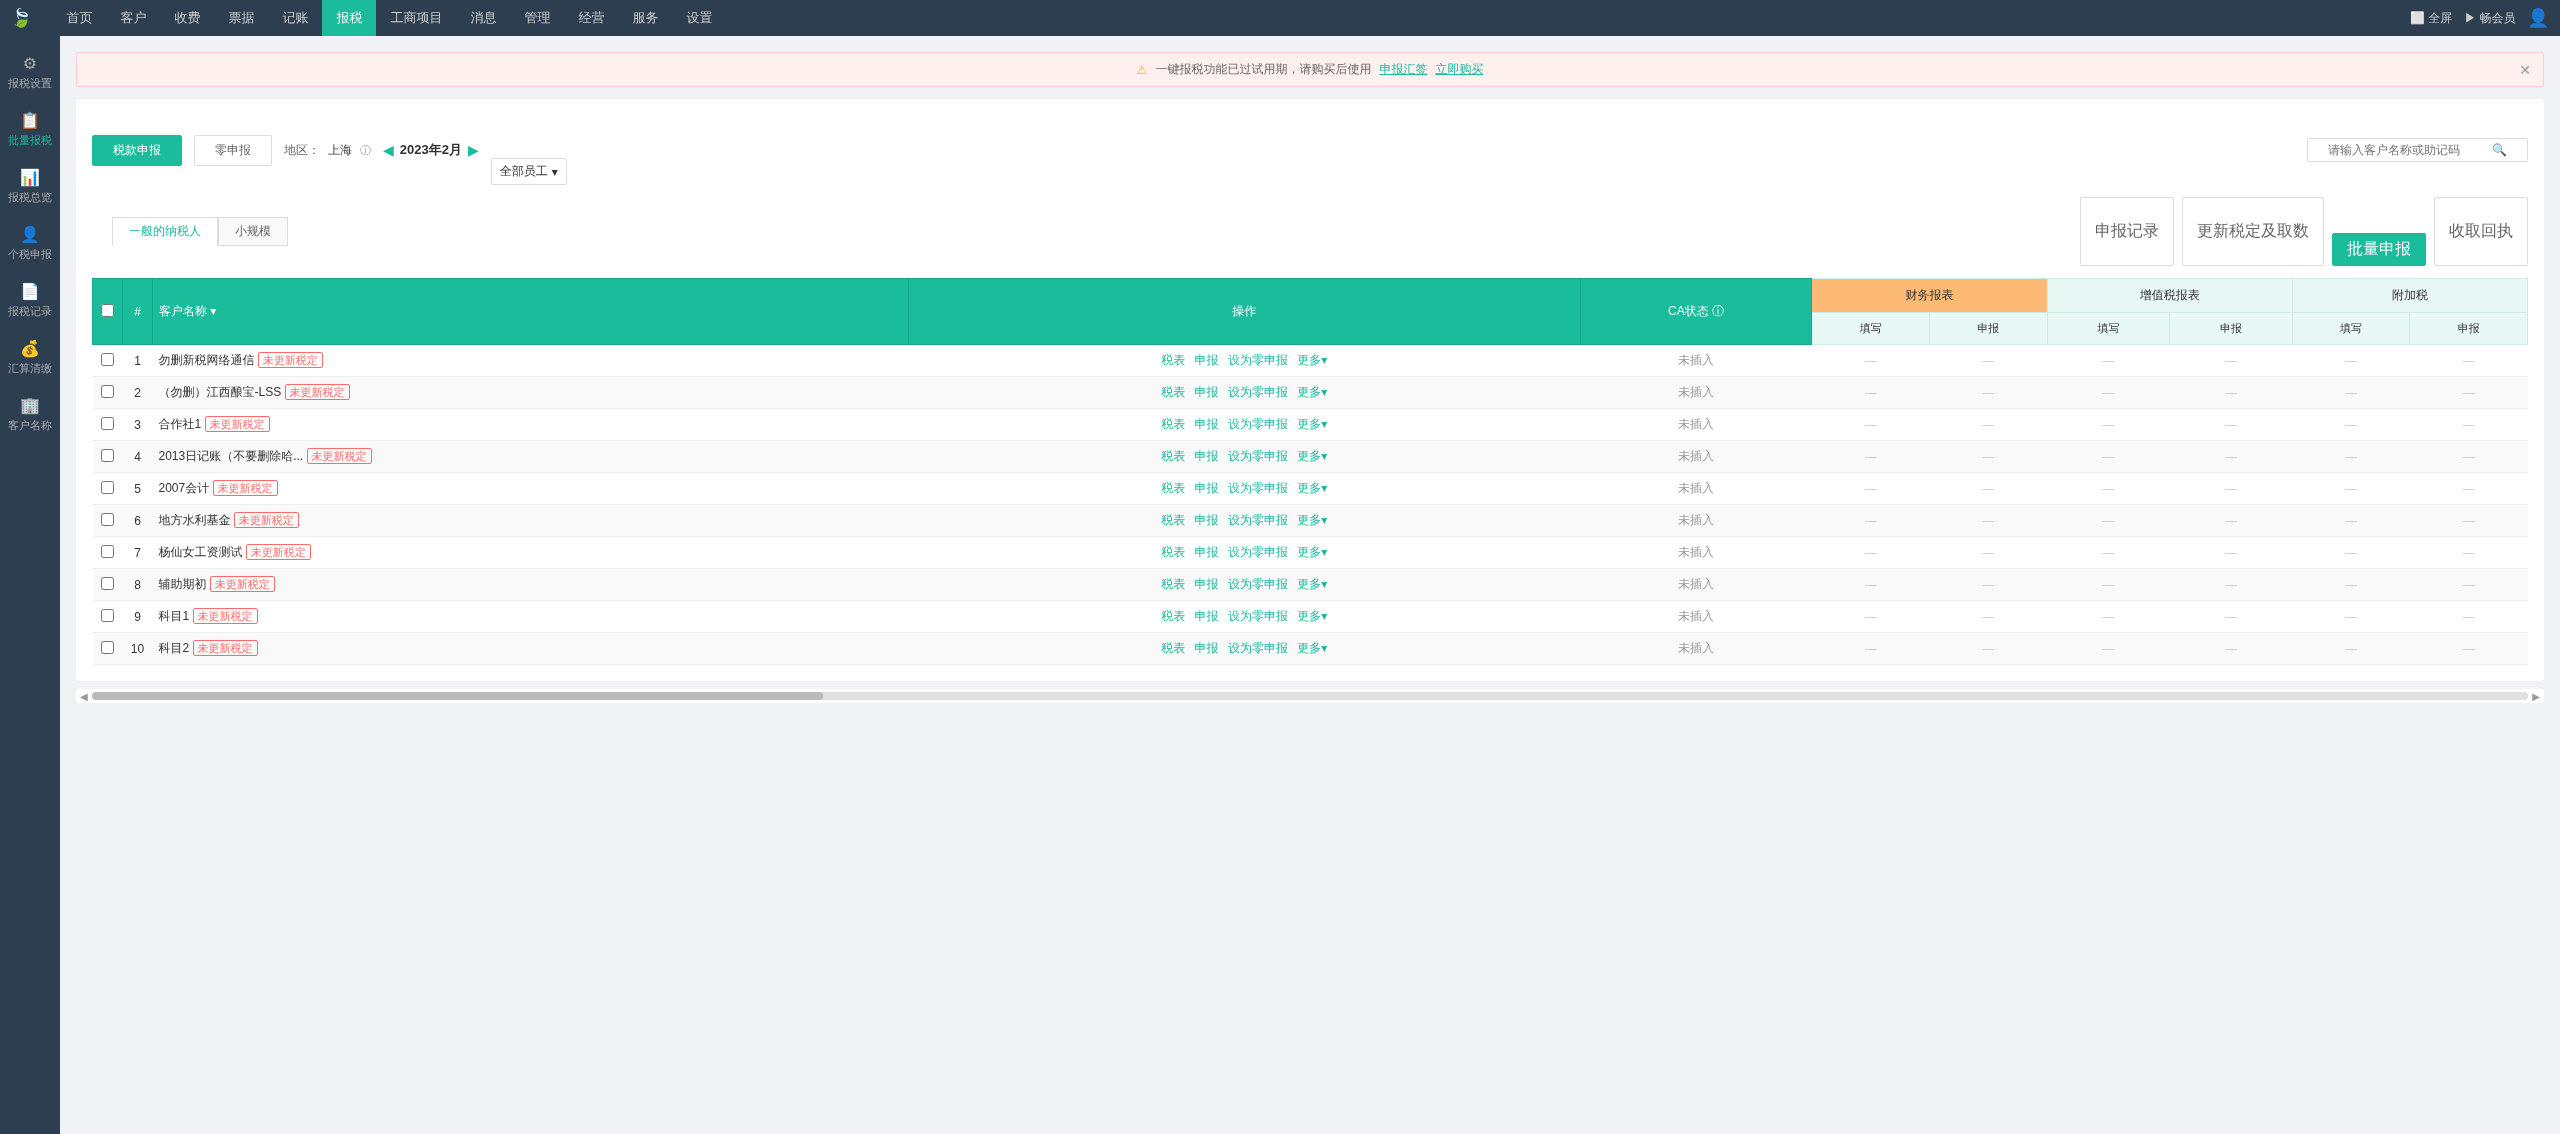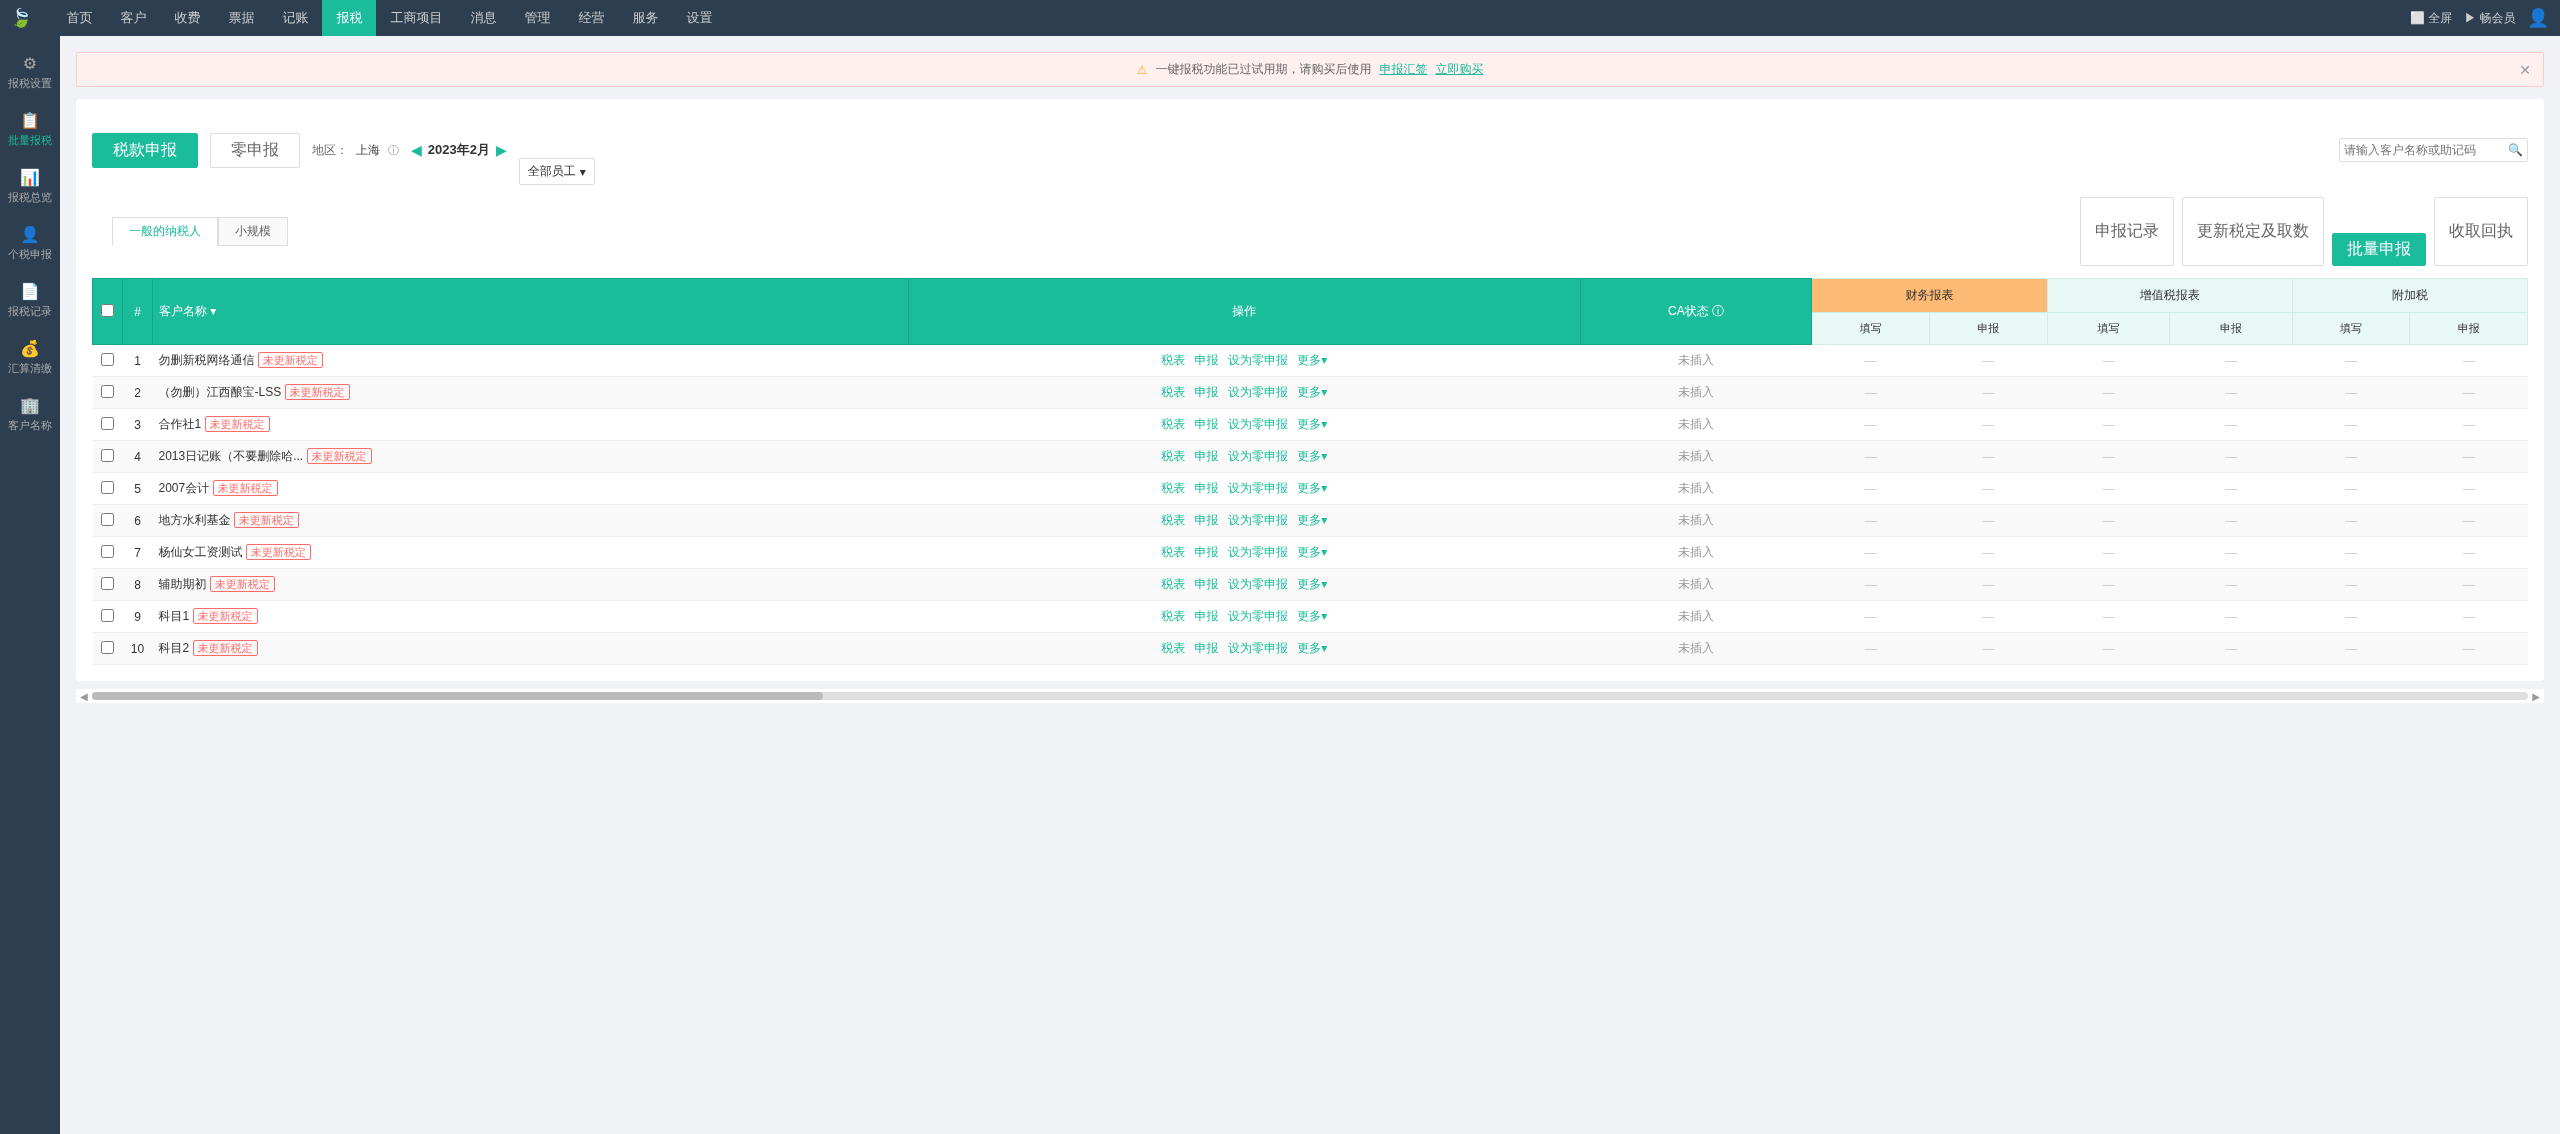--- a/index.html
+++ b/index.html
@@ -30,29 +30,29 @@
     .banner { background: #fff0f0; border: 1px solid #ffcccc; padding: 8px 16px; margin-bottom: 12px; display: flex; align-items: center; justify-content: center; gap: 8px; font-size: 12px; color: #666; border-radius: 2px; position: relative; }
     .banner-link { color: #1abc9c; cursor: pointer; text-decoration: underline; }
     .banner-close { position: absolute; right: 12px; cursor: pointer; color: #999; font-size: 14px; }
     .banner-warn { color: #f5a623; }
 
     
     .card { background: #fff; border-radius: 4px; padding: 16px; }
 
     
     .toolbar { display: flex; align-items: center; gap: 12px; margin-bottom: 12px; }
-    .tab-btn { padding: 6px 20px; border: 1px solid #ddd; background: #fff; cursor: pointer; border-radius: 2px; font-size: 16px; color: #666; }
+    .tab-btn { padding: 6px 20px; border: 1px solid #ddd; background: #fff; cursor: pointer; border-radius: 2px; font-size: 12px; color: #666; }
     .tab-btn.active { background: #1abc9c; color: #fff; border-color: #1abc9c; }
     .region-label { color: #666; font-size: 12px; display: flex; align-items: center; gap: 8px; }
     .region-name { color: #404040; font-weight: normal; }
     .date-nav { display: flex; align-items: center; gap: 6px; }
     .date-nav-btn { cursor: pointer; color: #1abc9c; font-size: 14px; background: none; border: none; }
     .date-display { font-size: 13px; color: #333; font-weight: bold; }
     .dept-select { border: 1px solid #ddd; padding: 4px 8px; border-radius: 2px; font-size: 12px; color: #333; cursor: pointer; display: flex; align-items: center; gap: 4px; margin-top: 43px; }
-    .search-box { display: flex; align-items: center; border: 1px solid #ddd; border-radius: 2px; padding: 4px 4px; gap: 4px; margin-left: auto; }
+    .search-box { display: flex; align-items: center; border: 1px solid #ddd; border-radius: 2px; padding: 4px 20px; gap: 4px; margin-left: auto; }
     .search-box input { border: none; outline: none; font-size: 12px; width: 160px; color: #999; }
 
     
     .action-row { display: flex; align-items: center; gap: 25px; margin-bottom: 12px; padding-left: 20px; }
     .taxpayer-tabs { display: flex; gap: 0; }
     .taxpayer-tab { padding: 5px 16px; border: 1px solid #ddd; cursor: pointer; font-size: 12px; color: #666; background: #f9f9f9; }
     .taxpayer-tab.active { background: #fff; color: #1abc9c; border-bottom-color: #fff; }
     .action-buttons { margin-left: auto; display: flex; gap: 8px; }
     .btn { padding: 5px 14px; border-radius: 2px; font-size: 16px; cursor: pointer; border: 1px solid #ddd; background: #fff; color: #333; }
     .btn-primary { background: #1abc9c; color: #fff; border-color: #1abc9c; margin-top: 36px; }

